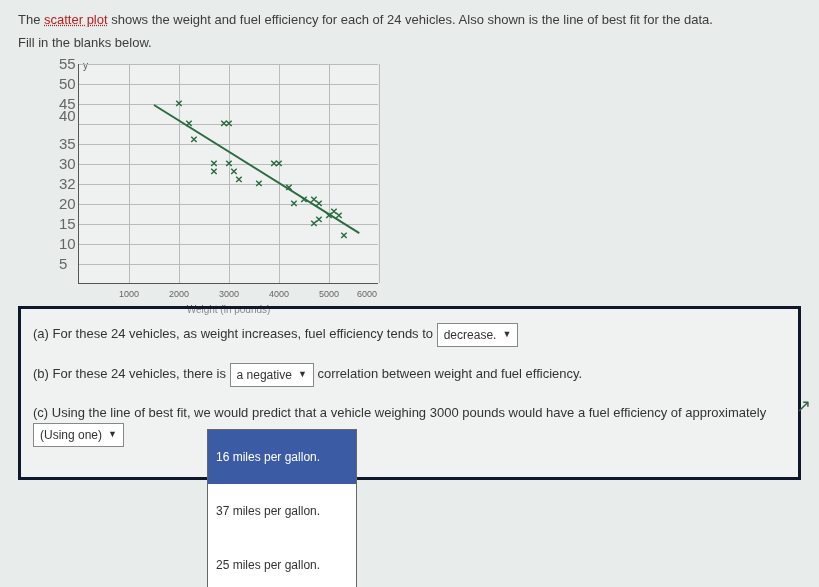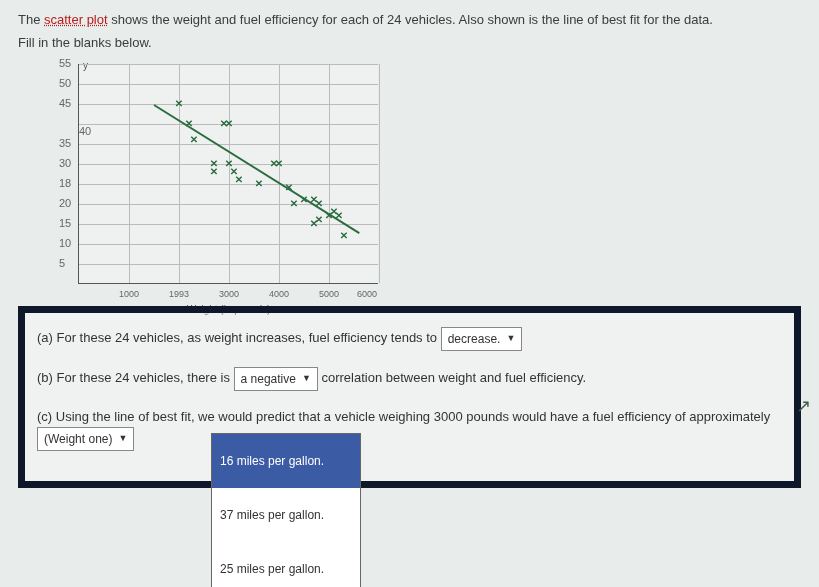--- a/index.html
+++ b/index.html
@@ -45,27 +45,27 @@
       height: 220px;
       position: relative;
       border-left: 1px solid #555;
       border-bottom: 1px solid #555;
       background: rgba(255,255,255,0.25);
     }
     .grid-v, .grid-h { position: absolute; background: #bbb; }
     .grid-v { width: 1px; height: 100%; top: 0;}
     .grid-h { height: 1px; width: 100%; left: 0;}
     .tick-x { position: absolute; bottom: -16px; font-size: 9px; color: #666; transform: translateX(-50%); }
-    .tick-y { position: absolute; left: -20px; font-size: 11px; color: #666; transform: translateY(50%); }
+    .tick-y { position: absolute; left: -20px; font-size: 15px; color: #666; transform: translateY(50%); }
     .point { position: absolute; font-size: 10px; color: #2a6b3f; transform: translate(-50%, 50%); font-weight: bold;}
     .fit-line { position: absolute; height: 2px; background: #2a6b3f; transform-origin: left center; }
     .xlabel { position: absolute; bottom: -32px; left: 50%; transform: translateX(-50%); font-size: 10px; color: #555; }
     .y-axis-letter { position: absolute; top: -4px; left: 4px; font-size: 10px; color: #555; }
     .questions {
-      border: 7px solid #0f172a;
+      border: 3px solid #0f172a;
       padding: 14px 12px;
       background: rgba(255,255,255,0.3);
       margin-top: 22px;
       position: relative;
     }
     .q { margin-bottom: 16px; line-height: 1.5; color: #333; }
     .q:last-child { margin-bottom: 0; }
     .combo {
       display: inline-flex;
       border: 1px solid #888;
@@ -113,45 +113,45 @@
   </p>
   <p class="fill">Fill in the blanks below.</p>
 
   <div class="chart-area">
     <div class="plot" id="plot">
       <span class="y-axis-letter">y</span>
       <div class="xlabel">Weight (in pounds)</div>
     <div class="grid-v" style="left: 50px;"></div>
         <div class="tick-x" style="left: 50px;">1000</div>
         <div class="grid-v" style="left: 100px;"></div>
-        <div class="tick-x" style="left: 100px;">1993</div>
+        <div class="tick-x" style="left: 100px;">2000</div>
         <div class="grid-v" style="left: 150px;"></div>
         <div class="tick-x" style="left: 150px;">3000</div>
         <div class="grid-v" style="left: 200px;"></div>
         <div class="tick-x" style="left: 200px;">4000</div>
         <div class="grid-v" style="left: 250px;"></div>
         <div class="tick-x" style="left: 250px;">5000</div>
         <div class="grid-v" style="left: 300px;"></div>
         <div class="tick-x" style="left: 288px;">6000</div>
         <div class="grid-h" style="top: 200px;"></div>
         <div class="tick-y" style="bottom: 20px;">5</div>
         <div class="grid-h" style="top: 180px;"></div>
         <div class="tick-y" style="bottom: 40px;">10</div>
         <div class="grid-h" style="top: 160px;"></div>
         <div class="tick-y" style="bottom: 60px;">15</div>
         <div class="grid-h" style="top: 140px;"></div>
         <div class="tick-y" style="bottom: 80px;">20</div>
         <div class="grid-h" style="top: 120px;"></div>
-        <div class="tick-y" style="bottom: 100px;">18</div>
+        <div class="tick-y" style="bottom: 100px;">32</div>
         <div class="grid-h" style="top: 100px;"></div>
         <div class="tick-y" style="bottom: 120px; margin-top: 33px;">30</div>
         <div class="grid-h" style="top: 80px;"></div>
         <div class="tick-y" style="bottom: 140px;">35</div>
         <div class="grid-h" style="top: 60px;"></div>
-        <div class="tick-y" style="bottom: 152px; margin-left: 20px;">40</div>
+        <div class="tick-y" style="bottom: 168px;">40</div>
         <div class="grid-h" style="top: 40px;"></div>
         <div class="tick-y" style="bottom: 180px; margin-top: 45px;">45</div>
         <div class="grid-h" style="top: 20px;"></div>
         <div class="tick-y" style="bottom: 200px;">50</div>
         <div class="grid-h" style="top: 0px;"></div>
         <div class="tick-y" style="bottom: 220px;">55</div>
         <div class="point" style="left: 100px; bottom: 180px;">✕</div>
         <div class="point" style="left: 110px; bottom: 160px;">✕</div>
         <div class="point" style="left: 115px; bottom: 144px;">✕</div>
         <div class="point" style="left: 135px; bottom: 120px;">✕</div>
@@ -191,21 +191,21 @@
       <span>(b) For these 24 vehicles, there is </span>
       <span class="combo">
         <span>a negative</span>
         <span class="caret">▼</span>
       </span>
       <span> correlation between weight and fuel efficiency.</span>
     </div>
     <div class="q">
       <span>(c) Using the line of best fit, we would predict that a vehicle weighing 3000 pounds would have a fuel efficiency of approximately </span>
       <span class="combo">
-        <span>(Weight one)</span>
+        <span>(Using one)</span>
         <span class="caret">▼</span>
       </span>
     </div>
 
     <div class="dropdown">
       <div class="dropdown-item highlight">16 miles per gallon.</div>
       <div class="dropdown-item">37 miles per gallon.</div>
       <div class="dropdown-item">25 miles per gallon.</div>
     </div>
   </div>

